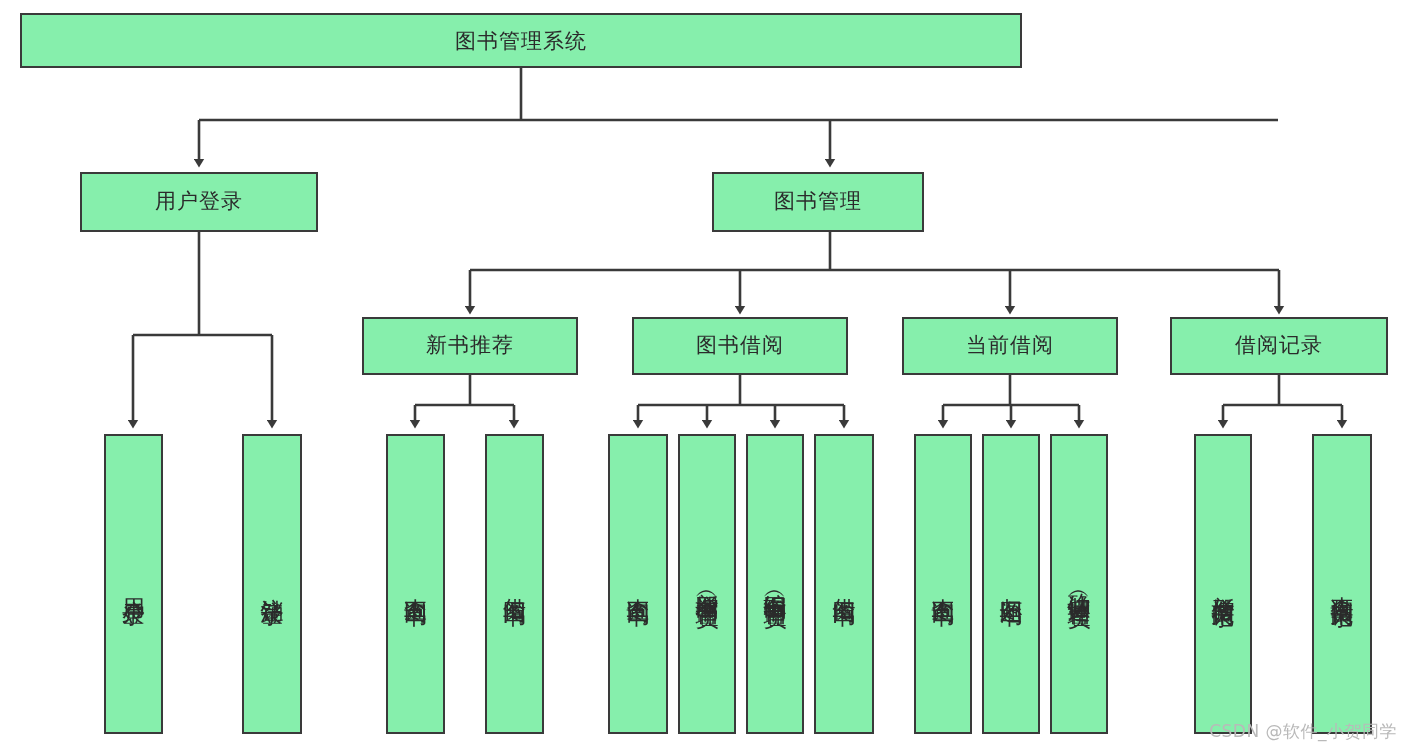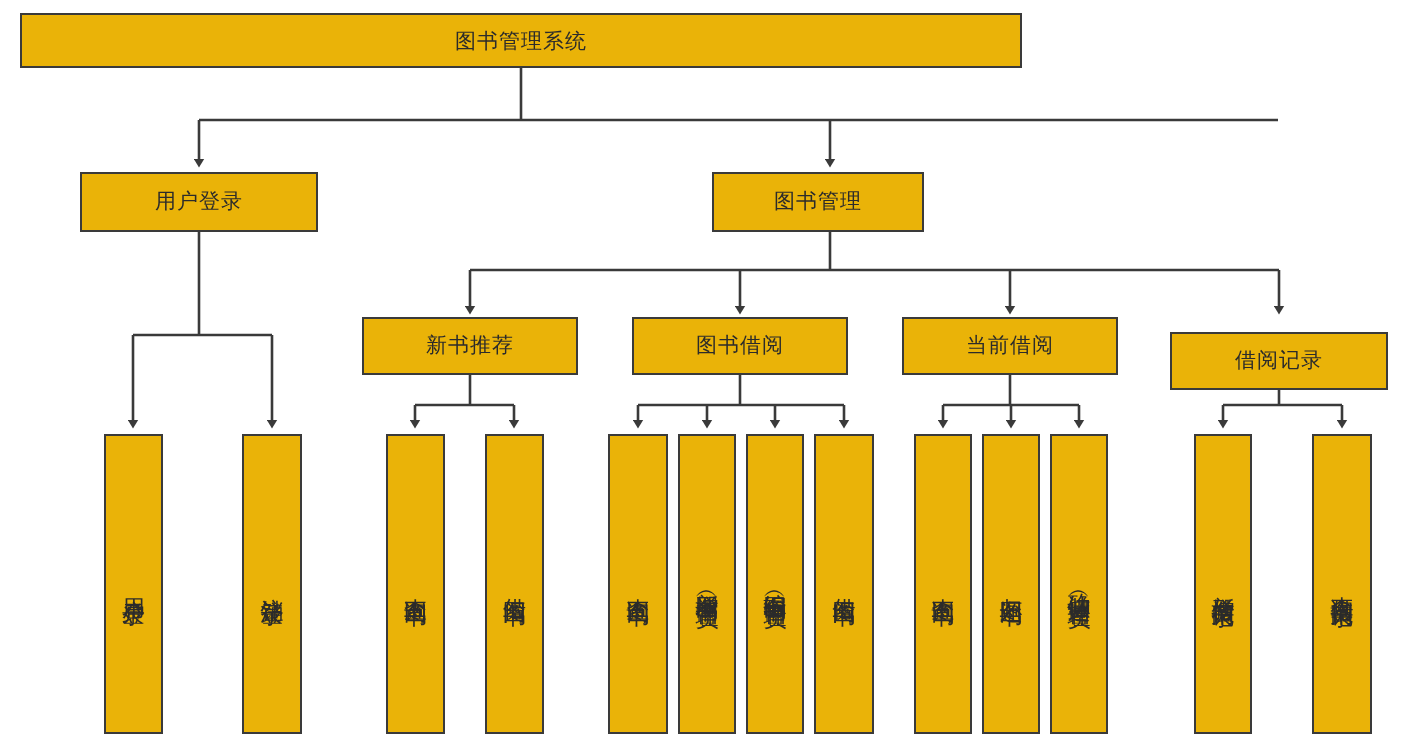--- a/index.html
+++ b/index.html
@@ -22,21 +22,21 @@
     position: absolute;
     left: 0;
     top: 0;
     width: 1405px;
     height: 747px;
   }
   .node {
     position: absolute;
     box-sizing: border-box;
     border: 2.5px solid #3a3a3a;
-    background: #eab308;
+    background: #86efac;
     display: flex;
     align-items: center;
     justify-content: center;
     color: #2b2b2b;
     z-index: 2;
   }
   .node-h {
     font-size: 21px;
     letter-spacing: 1px;
     line-height: 1.2;
@@ -139,21 +139,21 @@
 
   <div class="node node-h" style="left:632px; top:317px; width:216px; height:58px;">
     <span>图书借阅</span>
   </div>
   <div class="node node-h" style="left:362px; top:317px; width:216px; height:58px;">
     <span>新书推荐</span>
   </div>
   <div class="node node-h" style="left:902px; top:317px; width:216px; height:58px;">
     <span>当前借阅</span>
   </div>
-  <div class="node node-h" style="left:1170px; top:332px; width:218px; height:58px;">
+  <div class="node node-h" style="left:1170px; top:317px; width:218px; height:58px;">
     <span>借阅记录</span>
   </div>
 
   <div class="node node-v" style="left:104px; top:434px; width:59px; height:300px;">
     <span>用户登录</span>
   </div>
   <div class="node node-v" style="left:242px; top:434px; width:60px; height:300px;">
     <span>注销登录</span>
   </div>
 
@@ -187,13 +187,14 @@
     <span>确认归还（管理员）</span>
   </div>
 
   <div class="node node-v" style="left:1194px; top:434px; width:58px; height:300px;">
     <span>新增借阅记录</span>
   </div>
   <div class="node node-v" style="left:1312px; top:434px; width:60px; height:300px;">
     <span>查询借阅记录</span>
   </div>
 
+  <div class="watermark">CSDN @软件_小贺同学</div>
 </div>
 
 </body></html>

